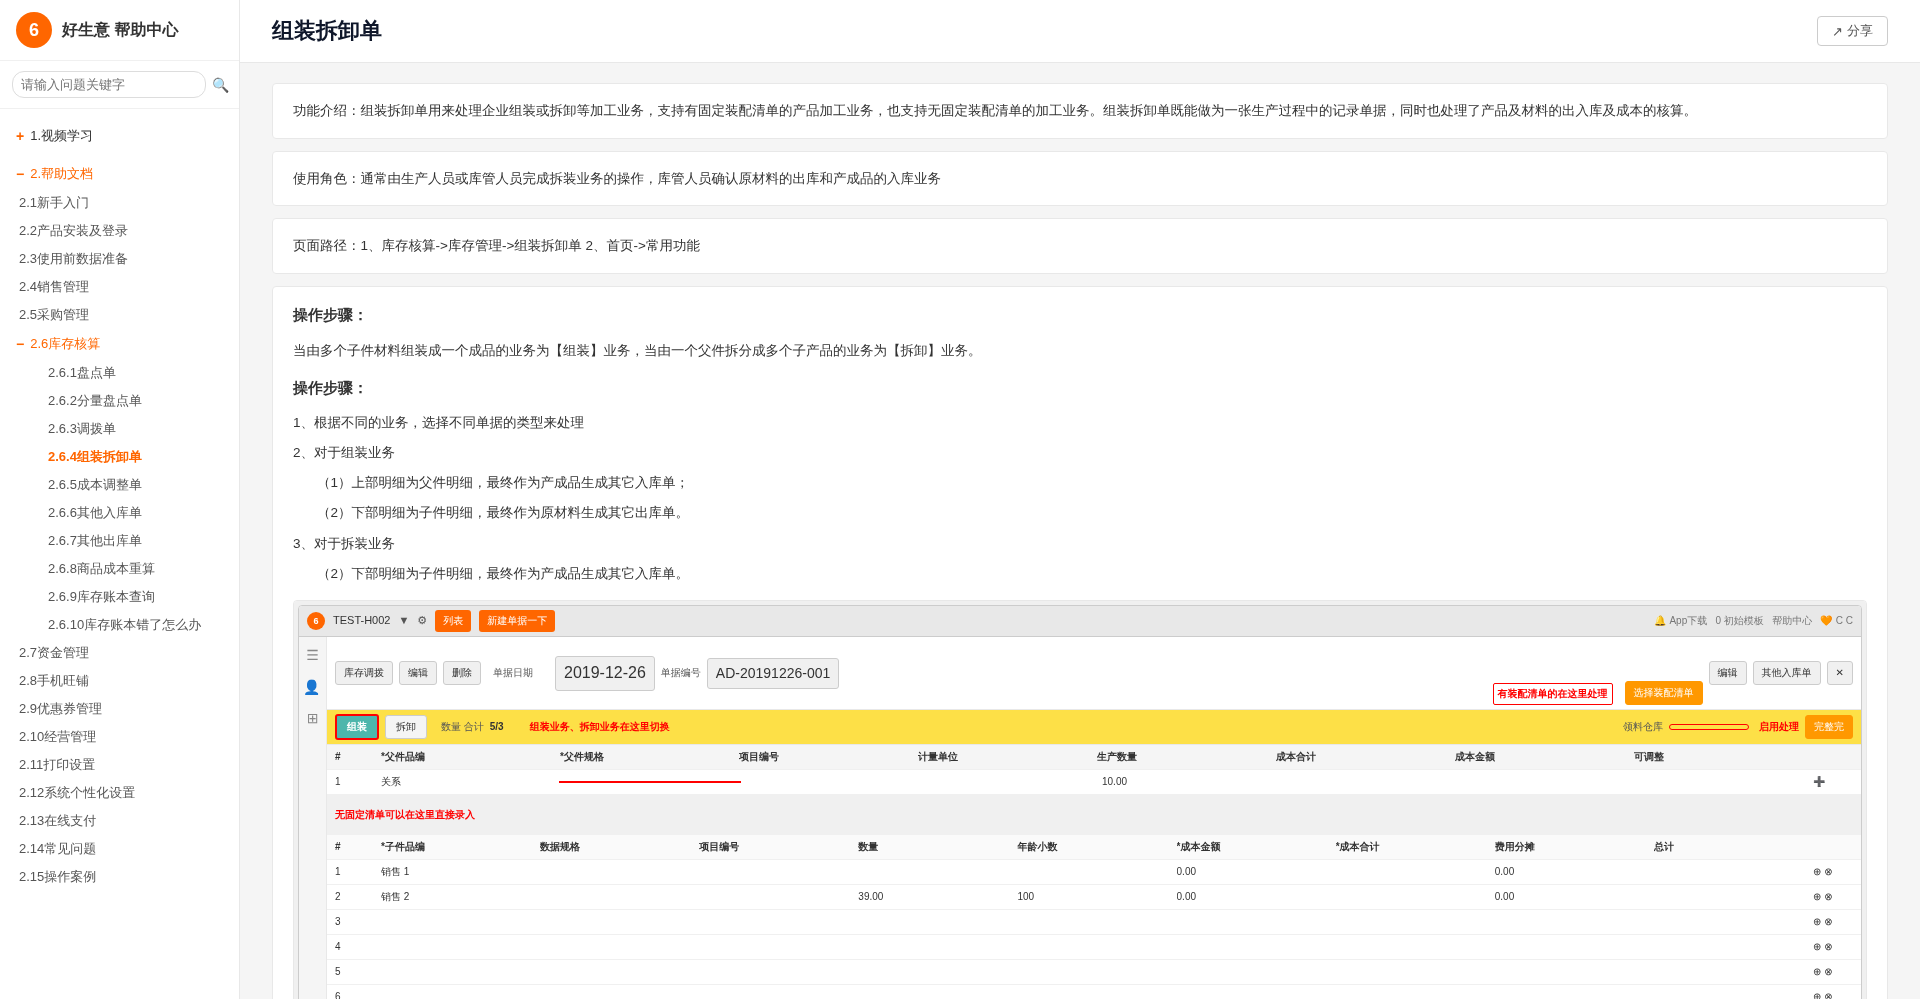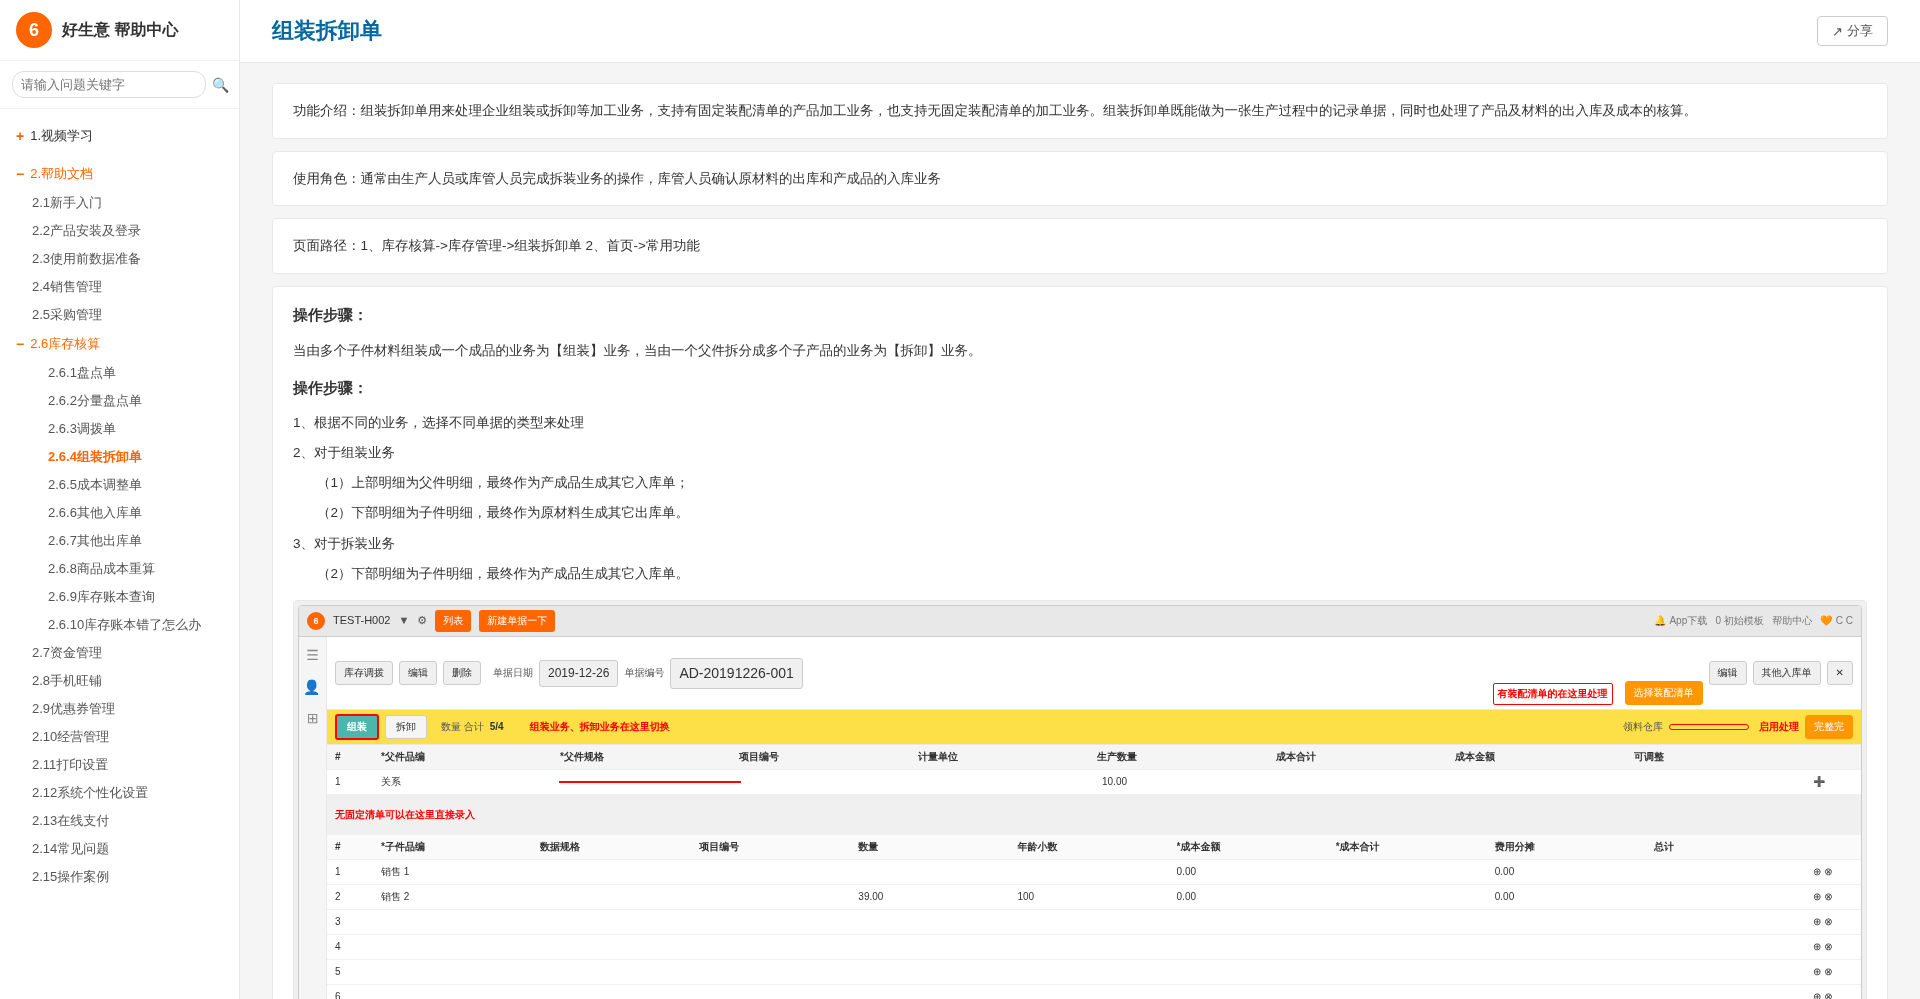--- a/index.html
+++ b/index.html
@@ -102,21 +102,21 @@
       color: #ff6600;
       font-size: 14px;
       font-weight: bold;
     }
 
     .nav-sub-items {
       padding-left: 0;
     }
 
     .nav-sub-item {
-      padding: 5px 16px 5px 32px;
+      padding: 5px 16px 5px 19px;
       font-size: 13px;
       color: #555;
       cursor: pointer;
     }
     .nav-sub-item.active { color: #ff6600; font-weight: bold; }
 
     
     #main {
       flex: 1;
       display: flex;
@@ -131,21 +131,21 @@
       padding: 16px 32px;
       border-bottom: 1px solid #e8e8e8;
       display: flex;
       align-items: center;
       justify-content: space-between;
     }
 
     .page-title-text {
       font-size: 22px;
       font-weight: bold;
-      color: #0369a1;
+      color: #0f172a;
     }
 
     .share-btn {
       display: flex;
       align-items: center;
       gap: 4px;
       border: 1px solid #ccc;
       border-radius: 4px;
       padding: 5px 14px;
       cursor: pointer;
@@ -446,39 +446,39 @@
                 <span style="font-size:14px; color:#888;">⊞</span>
               </div>
 
               <div style="flex:1;">
 
                 <div class="app-toolbar">
                   <div class="app-toolbar-btn">库存调拨</div>
                   <div class="app-toolbar-btn">编辑</div>
                   <div class="app-toolbar-btn">删除</div>
                   <span style="font-size:10px; color:#555; margin-left:6px;">单据日期</span>
-                  <div class="app-toolbar-btn" style="font-size:12px;">2019-12-26</div>
+                  <div class="app-toolbar-btn" style="font-size:16px;margin-left:16px;">2019-12-26</div>
                   <span style="font-size:10px; color:#555;">单据编号</span>
                   <div class="app-toolbar-btn" style="font-size:14px;">AD-20191226-001</div>
                   <span style="flex:1;"></span>
 
                   <div style="display:flex; align-items:flex-end; gap:12px; position:relative;margin-top:40px;">
                     <span style="font-size:10px; color:#f00; font-weight:bold; border:1px solid #f00; padding:1px 4px; border-radius:2px;">有装配清单的在这里处理</span>
                     <div class="app-toolbar-btn orange" style="font-size:10px;">选择装配清单</div>
                   </div>
                   <div class="app-toolbar-btn" style="font-size:10px;">编辑</div>
                   <div class="app-toolbar-btn" style="font-size:10px;">其他入库单</div>
                   <div class="app-toolbar-btn" style="font-size:10px;">✕</div>
                 </div>
 
                 <div style="background:#fde047; border-bottom:1px solid #e8e8e8; padding:4px 8px; display:flex; align-items:center; gap:6px;">
                   <div style="background:#4db6ac; color:#fff; border-radius:3px; padding:2px 10px; font-size:10px; font-weight:bold; border:2px solid #f00; cursor:pointer;">组装</div>
                   <div style="background:#f5f5f5; border:1px solid #ccc; border-radius:3px; padding:2px 10px; font-size:10px; cursor:pointer;">拆卸</div>
                   <span style="font-size:10px; color:#555; margin-left:8px;">数量 合计</span>
-                  <span style="font-size:10px; color:#333; font-weight:bold;">5/4</span>
+                  <span style="font-size:10px; color:#333; font-weight:bold;">5/3</span>
 
                   <div style="position:relative; display:inline-block; margin-left:20px;">
                     <span style="font-size:10px; color:#f00; font-weight:bold;">组装业务、拆卸业务在这里切换</span>
                   </div>
 
                   <span style="flex:1;"></span>
 
                   <span style="font-size:10px; color:#555;">领料仓库</span>
                   <div style="border:1px solid #f00; border-radius:3px; padding:2px 20px; font-size:10px; min-width:80px;"></div>
 

